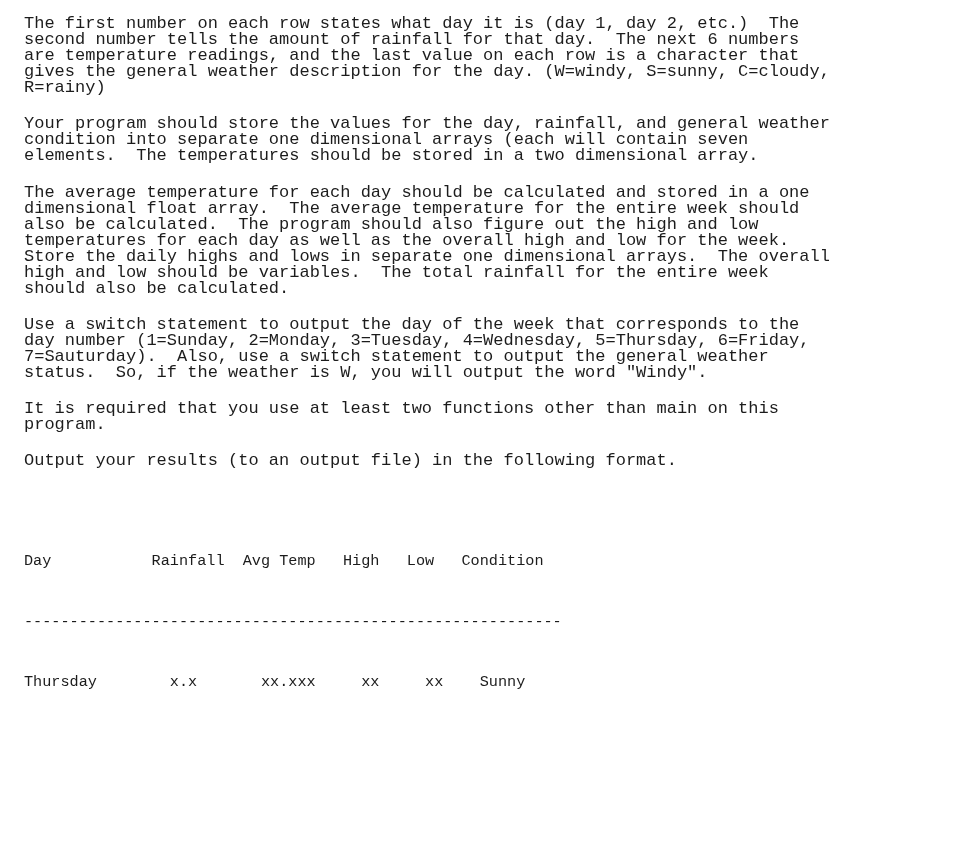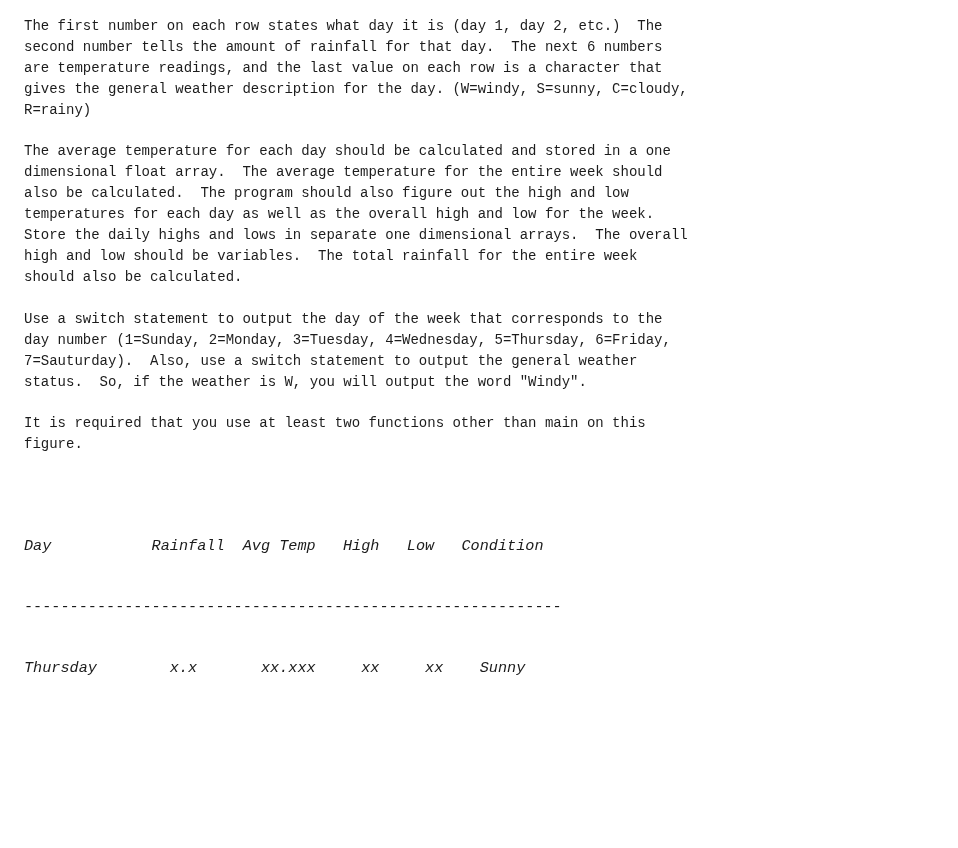--- a/index.html
+++ b/index.html
@@ -17,62 +17,66 @@
   #doc {
     padding: 16px 0 0 24px;
     font-size: 15.2px;
     line-height: 20.3px;
     color: #1c1c1c;
     letter-spacing: 0px;
   }
   .para {
     white-space: pre-wrap;
     margin: 0 0 20.3px 0;
-    font-size: 14px;
-    line-height: 21px;
+    font-size: 17px;
+    line-height: 16px;
   }
   .para:last-child { margin-bottom: 0; }
   .spacer-block { height: 20.3px; }
   .table-block {
     white-space: pre;
     margin: 0;
     font-size: 15.2px;
     line-height: 20.3px;
   }
-  .tbl-line { display: block; white-space: pre; font-style: italic; }
+  .tbl-line { display: block; white-space: pre; }
   .rule { display: block; white-space: pre; letter-spacing: 0px; }
 </style>
 </head>
 <body>
 
 <div id="doc">
 
   <p class="para">The first number on each row states what day it is (day 1, day 2, etc.)  The
 second number tells the amount of rainfall for that day.  The next 6 numbers
 are temperature readings, and the last value on each row is a character that
 gives the general weather description for the day. (W=windy, S=sunny, C=cloudy,
 R=rainy)</p>
 
+  <p class="para">Your program should store the values for the day, rainfall, and general weather
+condition into separate one dimensional arrays (each will contain seven
+elements.  The temperatures should be stored in a two dimensional array.</p>
 
   <p class="para">The average temperature for each day should be calculated and stored in a one
 dimensional float array.  The average temperature for the entire week should
 also be calculated.  The program should also figure out the high and low
 temperatures for each day as well as the overall high and low for the week.
 Store the daily highs and lows in separate one dimensional arrays.  The overall
 high and low should be variables.  The total rainfall for the entire week
 should also be calculated.</p>
 
   <p class="para">Use a switch statement to output the day of the week that corresponds to the
 day number (1=Sunday, 2=Monday, 3=Tuesday, 4=Wednesday, 5=Thursday, 6=Friday,
 7=Sauturday).  Also, use a switch statement to output the general weather
 status.  So, if the weather is W, you will output the word "Windy".</p>
 
   <p class="para">It is required that you use at least two functions other than main on this
-figure.</p>
+program.</p>
 
+  <p class="para">Output your results (to an output file) in the following format.</p>
 
   <div class="spacer-block"></div>
 
   <div class="table-block">
     <span class="tbl-line">Day           Rainfall  Avg Temp   High   Low   Condition</span>
     <span class="rule">-----------------------------------------------------------</span>
     <span class="tbl-line">Thursday        x.x       xx.xxx     xx     xx    Sunny</span>
     
     
     

